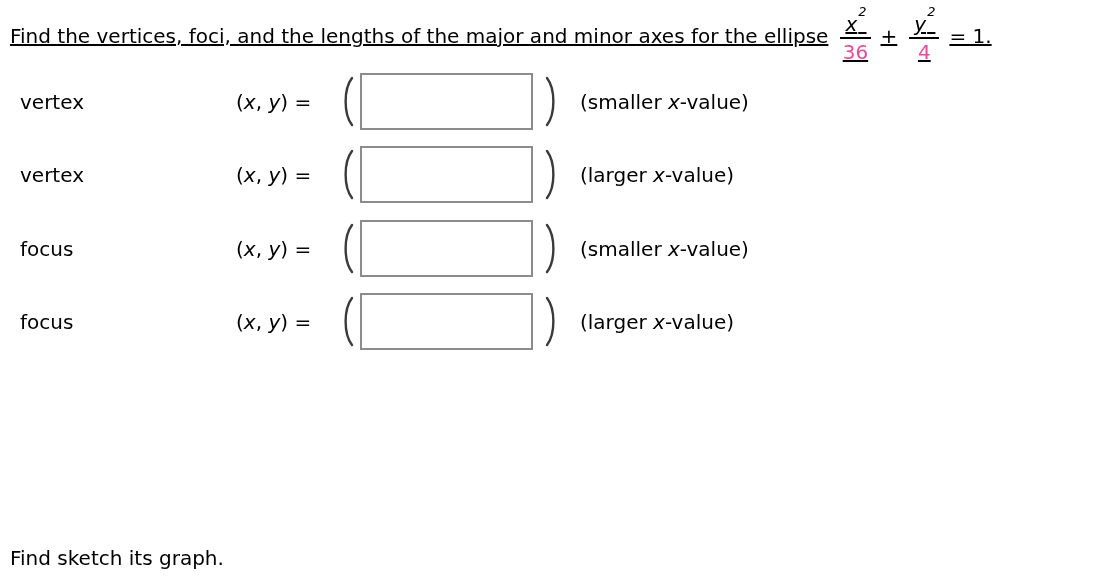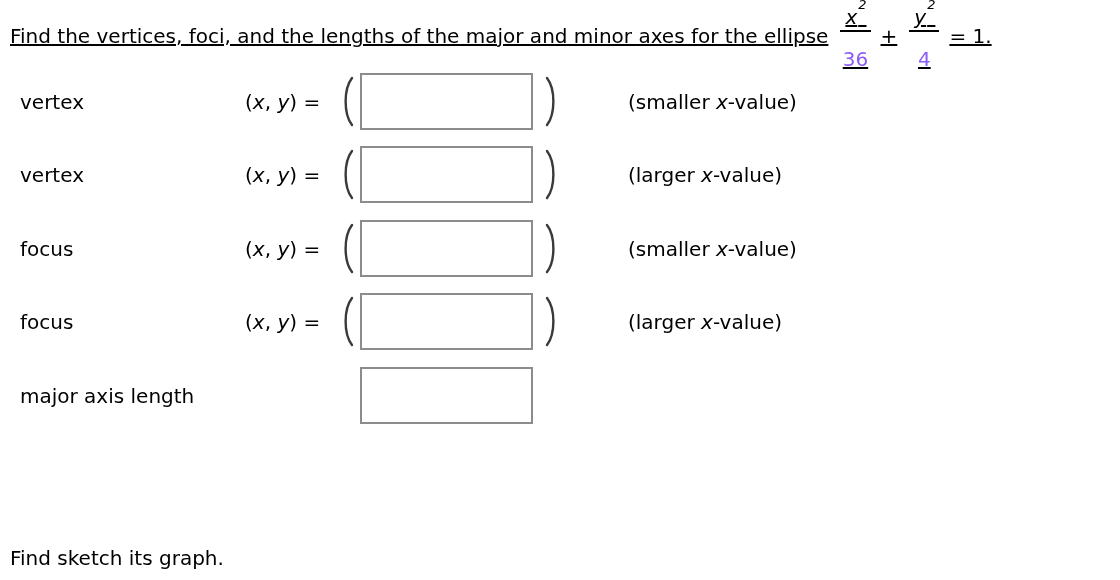--- a/index.html
+++ b/index.html
@@ -41,40 +41,40 @@
     line-height: 1;
   }
   .frac .num sup {
     font-style: italic;
     font-size: 13px;
     position: relative;
     top: -7px;
     left: 1px;
   }
   .frac .den {
-    color: #8b5cf6;
-    padding-top: 17px;
+    color: #ec4899;
+    padding-top: 3px;
     line-height: 1;
   }
   .plus-sign { margin-left: 10px; }
   .title-suffix { margin-left: 10px; }
   i.var { font-style: italic; }
 
   
   .row { position: absolute; left: 0; width: 916px; height: 57px; }
   .row .label {
     position: absolute;
     left: 20px;
     top: 50%;
     transform: translateY(-50%);
     white-space: nowrap;
   }
   .row .xy-label {
     position: absolute;
-    left: 245px;
+    left: 236px;
     top: 50%;
     transform: translateY(-50%);
     white-space: nowrap;
   }
   .paren { position: absolute; top: 3px; }
   .paren.open { left: 339px; }
   .paren.close { left: 544px; }
   .answer-box {
     position: absolute;
     left: 360px;
@@ -88,21 +88,20 @@
     color: #000000;
     padding: 0 8px;
     outline: none;
   }
   .row .hint {
     position: absolute;
     left: 580px;
     top: 50%;
     transform: translateY(-50%);
     white-space: nowrap;
-    margin-left: 48px;
   }
 
   .row-1 { top: 73px; }
   .row-2 { top: 146px; }
   .row-3 { top: 220px; }
   .row-4 { top: 293px; }
   .row-5 { top: 367px; }
   .row-6 { top: 441px; }
 
   
@@ -177,21 +176,17 @@
     <svg class="paren open" width="16" height="51" viewBox="0 0 16 51">
         <path d="M13 2 C 4.5 13, 4.5 38, 13 49" stroke="#3a3a3a" stroke-width="2.4" fill="none" stroke-linecap="round"></path>
       </svg>
     <input class="answer-box" type="text" value="" style="">
     <svg class="paren close" width="16" height="51" viewBox="0 0 16 51">
         <path d="M3 2 C 11.5 13, 11.5 38, 3 49" stroke="#3a3a3a" stroke-width="2.4" fill="none" stroke-linecap="round"></path>
       </svg>
     <span class="hint"><span>(larger </span><i class="var">x</i><span>-value)</span></span>
   </div>
 
-  <div class="row row-5">
-    <span class="label">major axis length</span>
-    <input class="answer-box" type="text" value="" style="">
-  </div>
 
 
   <div class="footer-text">Find sketch its graph.</div>
 
 </div>
 
 </body></html>

